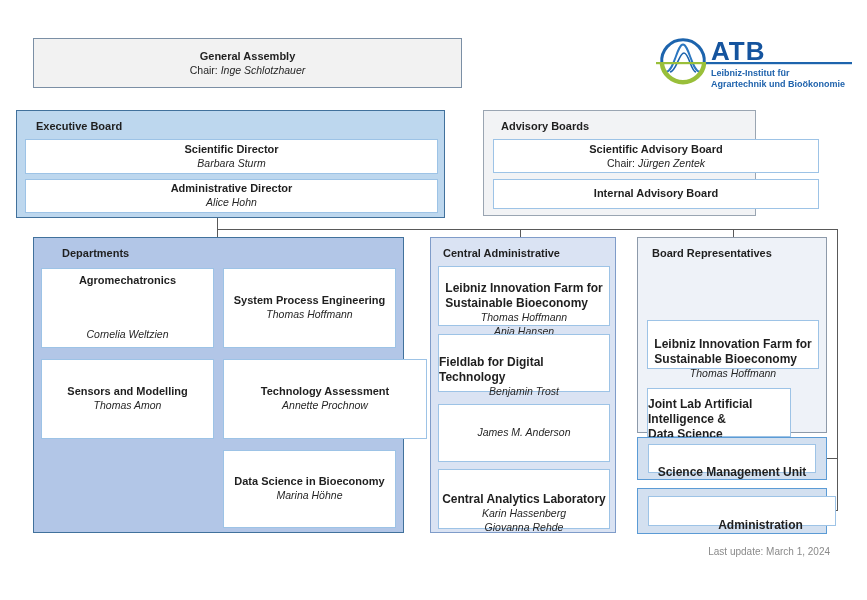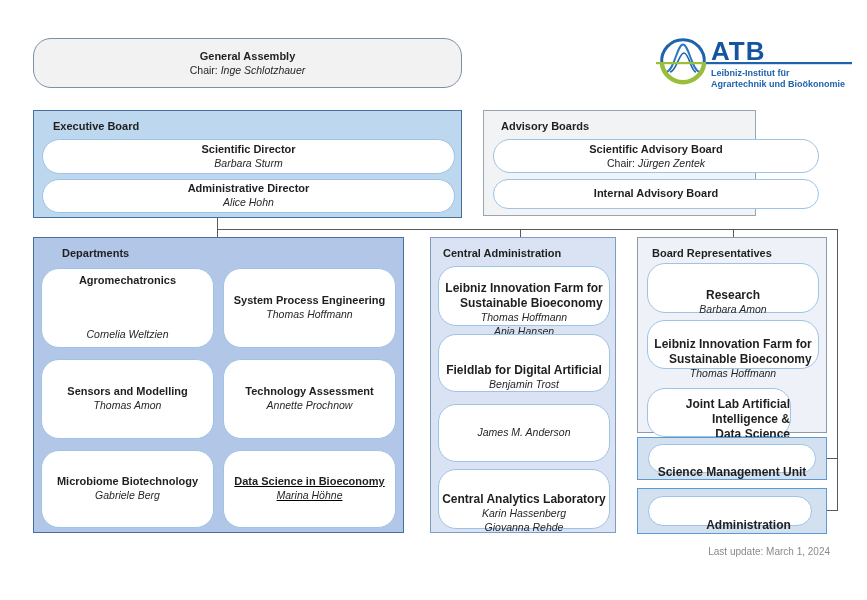--- a/index.html
+++ b/index.html
@@ -1,20 +1,20 @@
 <!DOCTYPE html>
 <html><head>
 <meta charset="utf-8">
 <style>
   html,body { margin:0; padding:0; background:#ffffff; font-family:"Liberation Sans", sans-serif; }
   .canvas { position:relative; width:867px; height:600px; background:#ffffff; overflow:hidden; }
   .abs { position:absolute; box-sizing:border-box; }
 
   
-  .node { display:flex; flex-direction:column; justify-content:center; align-items:center; text-align:right;border-radius:18px; }
+  .node { display:flex; flex-direction:column; justify-content:center; align-items:center; text-align:left; }
   .bt { font-weight:bold; color:#1f1f1f; font-size:11px; line-height:1.25; white-space:pre-line; }
   .bt.sm { font-size:12px;margin-top:28px; }
   .bn { font-style:italic; color:#262626; font-size:10.5px; line-height:1.3; }
   .chair { font-size:10.5px; color:#262626; }
   .chair .nm { font-style:italic; }
   .sec-label { position:absolute; font-weight:bold; font-size:11px; color:#1f1f1f; }
 
   
   .ga { background:#f2f2f2; border:1px solid #7b8fa5; }
   .eb { background:#bdd7ee; border:1.5px solid #41719c; }
@@ -52,21 +52,21 @@
     <path d="M 5.8 31 A 21.3 21.3 0 0 0 48.2 31" fill="none" stroke="#99bf3a" stroke-width="4.4"></path>
 
     <rect x="0" y="30" width="50" height="2.2" fill="#99bf3a"></rect>
     <rect x="50" y="30" width="146" height="2.2" fill="#1d64ad"></rect>
 
     <text x="55" y="28" font-size="26" font-weight="bold" fill="#15549e" letter-spacing="1">ATB</text>
     <text x="55" y="44" font-size="9" font-weight="bold" fill="#2164ad">Leibniz-Institut für</text>
     <text x="55" y="55" font-size="9" font-weight="bold" fill="#2164ad">Agrartechnik und Bioökonomie</text>
   </svg>
 
-  <div class="abs eb" style="left:33px; top:110px; width:429px; height:108px;">
+  <div class="abs eb" style="left:16px; top:110px; width:429px; height:108px;">
     <div class="sec-label" style="left:19px; top:9px;">Executive Board</div>
     <div class="abs node white-box" style="left:8px; top:28px; width:413px; height:35px;">
       <div class="bt">Scientific Director</div>
       <div class="bn">Barbara Sturm</div>
     </div>
     <div class="abs node white-box" style="left:8px; top:68px; width:413px; height:34px;">
       <div class="bt">Administrative Director</div>
       <div class="bn">Alice Hohn</div>
     </div>
   </div>
@@ -100,81 +100,73 @@
       <div class="bn">Cornelia Weltzien</div>
     </div>
     <div class="abs node white-box" style="left:189px; top:30px; width:173px; height:80px;">
       <div class="bt">System Process Engineering</div>
       <div class="bn">Thomas Hoffmann</div>
     </div>
     <div class="abs node white-box" style="left:7px; top:121px; width:173px; height:80px;">
       <div class="bt">Sensors and Modelling</div>
       <div class="bn">Thomas Amon</div>
     </div>
-    <div class="abs node white-box" style="left:189px; top:121px; width:173px; height:80px;">
+    <div class="abs node white-box" style="left:189px; top:121px; width:204px; height:80px;">
       <div class="bt">Technology Assessment</div>
       <div class="bn">Annette Prochnow</div>
     </div>
-    <div class="abs node white-box" style="left:7px; top:212px; width:173px; height:78px;">
-      <div class="bt">Microbiome Biotechnology</div>
-      <div class="bn">Gabriele Berg</div>
-    </div>
-    <div class="abs node white-box" style="left:189px; top:212px; width:173px; height:78px;text-decoration:underline;">
+    <div class="abs node white-box" style="left:189px; top:212px; width:173px; height:78px;">
       <div class="bt">Data Science in Bioeconomy</div>
       <div class="bn">Marina Höhne</div>
     </div>
   </div>
 
   <div class="abs ci" style="left:430px; top:237px; width:186px; height:296px;">
-    <div class="sec-label" style="left:12px; top:9px;">Central Administration</div>
+    <div class="sec-label" style="left:12px; top:9px;">Central Administrative</div>
     <div class="abs node white-box" style="left:7px; top:28px; width:172px; height:60px;">
       <div class="bt sm">Leibniz Innovation Farm for
 Sustainable Bioeconomy</div>
       <div class="bn">Thomas Hoffmann</div>
       <div class="bn">Anja Hansen</div>
     </div>
     <div class="abs node white-box" style="left:7px; top:96px; width:172px; height:58px;">
-      <div class="bt sm">Fieldlab for Digital Artificial</div>
+      <div class="bt sm">Fieldlab for Digital Technology</div>
       <div class="bn">Benjamin Trost</div>
     </div>
     <div class="abs node white-box" style="left:7px; top:166px; width:172px; height:58px;">
       <div class="bn">James M. Anderson</div>
     </div>
     <div class="abs node white-box" style="left:7px; top:231px; width:172px; height:60px;">
       <div class="bt sm">Central Analytics Laboratory</div>
       <div class="bn">Karin Hassenberg</div>
       <div class="bn">Giovanna Rehde</div>
     </div>
   </div>
 
   <div class="abs br" style="left:637px; top:237px; width:190px; height:196px;">
     <div class="sec-label" style="left:14px; top:9px;">Board Representatives</div>
-    <div class="abs node white-box" style="left:9px; top:25px; width:172px; height:50px;">
-      <div class="bt sm">Research</div>
-      <div class="bn">Barbara Amon</div>
-    </div>
     <div class="abs node white-box" style="left:9px; top:82px; width:172px; height:49px;">
       <div class="bt sm">Leibniz Innovation Farm for
 Sustainable Bioeconomy</div>
       <div class="bn">Thomas Hoffmann</div>
     </div>
     <div class="abs node white-box" style="left:9px; top:150px; width:144px; height:49px;">
       <div class="bt sm">Joint Lab Artificial Intelligence &amp;
 Data Science</div>
       <div class="bn">Cornelia Weltzien</div>
     </div>
   </div>
 
   <div class="abs unit" style="left:637px; top:437px; width:190px; height:43px;">
     <div class="abs node white-box" style="left:10px; top:6px; width:168px; height:29px;">
       <div class="bt sm">Science Management Unit</div>
     </div>
   </div>
 
   <div class="abs unit" style="left:637px; top:488px; width:190px; height:46px;">
-    <div class="abs node white-box" style="left:10px; top:7px; width:164px; height:30px;padding-left:37px;">
+    <div class="abs node white-box" style="left:10px; top:7px; width:188px; height:30px;padding-left:37px;">
       <div class="bt sm">Administration</div>
     </div>
   </div>
 
   <div class="abs last-update" style="left:630px; top:546px; width:200px;">Last update: March 1, 2024</div>
 
 </div>
 
 </body></html>

